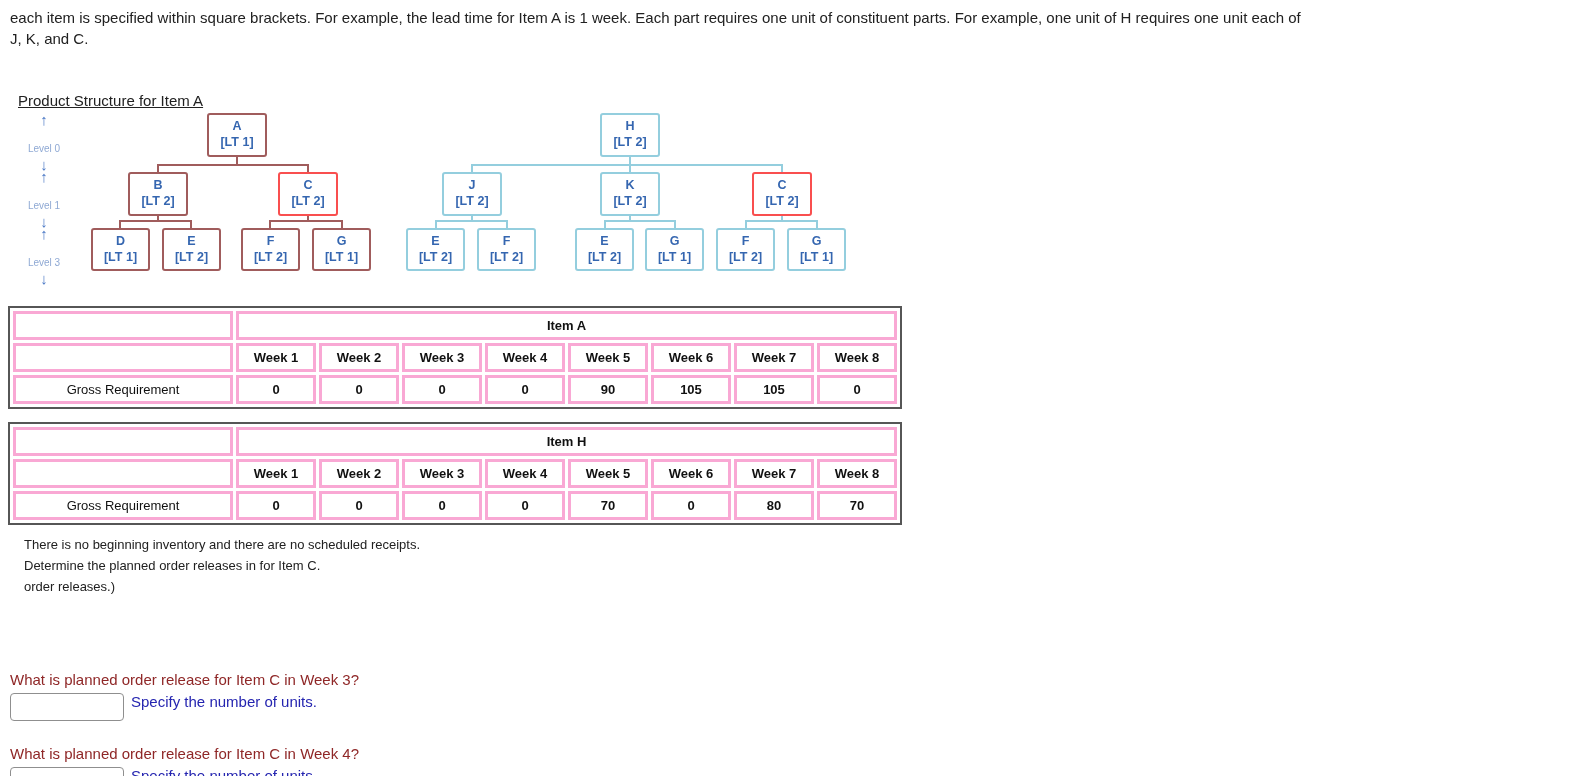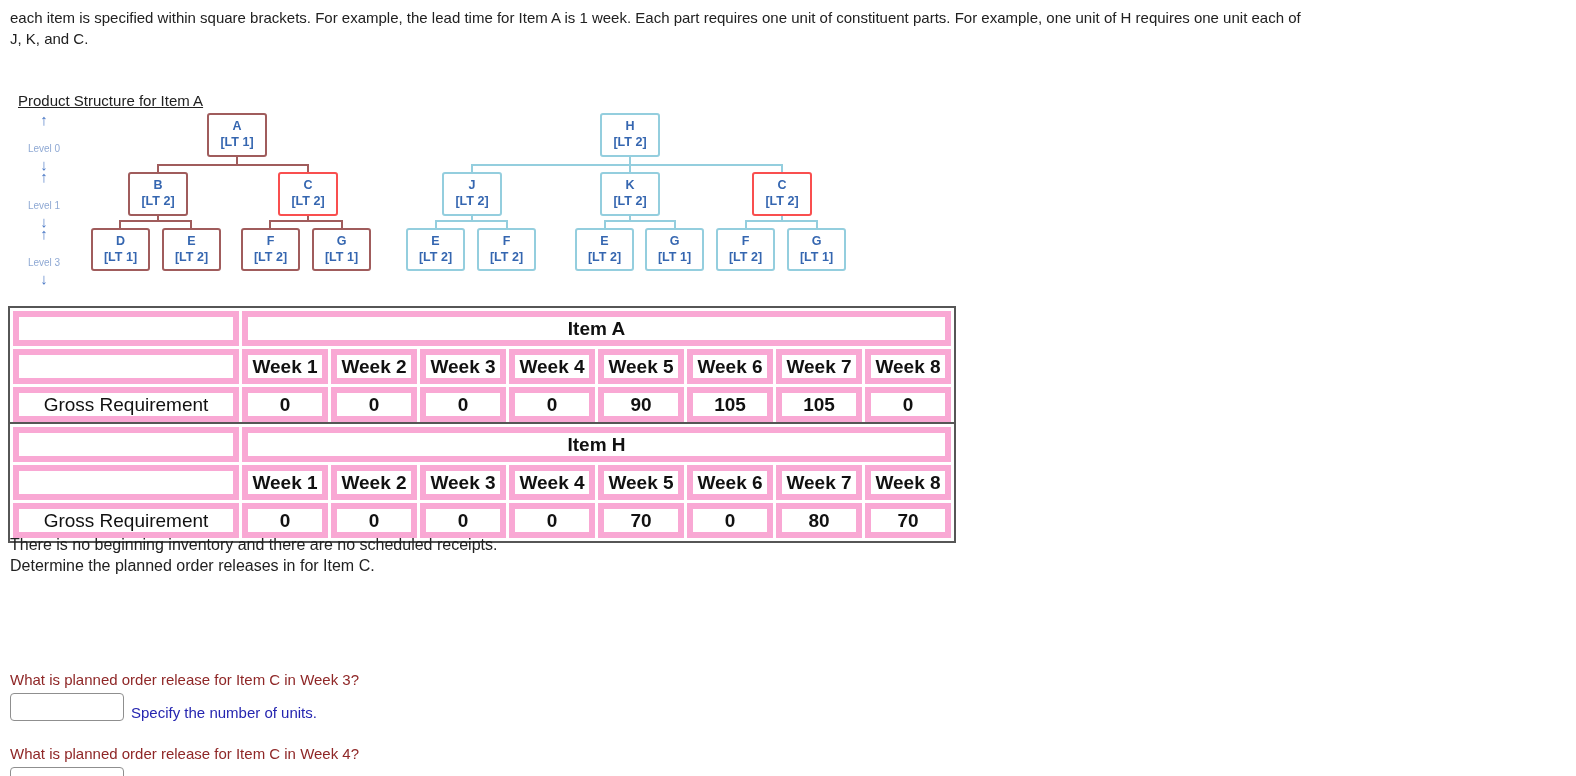--- a/index.html
+++ b/index.html
@@ -22,31 +22,31 @@
   .node.a-tree{border:2px solid #a05c5c;}
   .node.h-tree{border:2px solid #94cede;}
   .node.red{border:2px solid #f94f4f;}
   .ln{position:absolute;}
   .ln.a{background:#a05c5c;}
   .ln.h{background:#94cede;}
 
   
   table.req{position:absolute;left:8px;border-collapse:separate;border-spacing:3px;
             border:2px solid #565656;background:#fff;table-layout:fixed;}
-  table.req td{border:6px solid #f9a8d4;text-align:center;vertical-align:middle;
-               font-size:19px;height:23px;padding:0 2px;color:#111;overflow:hidden;}
+  table.req td{border:3px solid #f9a8d4;text-align:center;vertical-align:middle;
+               font-size:13px;height:23px;padding:0 2px;color:#111;overflow:hidden;}
   td.col-label{width:210px;}
   td.col-week{width:70px;}
   .bold{font-weight:bold;}
 
-  .notes{left:10px;top:534px;font-size:16px;line-height:21px;white-space:nowrap;}
+  .notes{left:24px;top:534px;font-size:13px;line-height:21px;white-space:nowrap;}
 
   .question{left:10px;font-size:15px;}
   .qprompt{color:#8f2727;margin-bottom:5px;white-space:nowrap;margin-top:31px;}
-  .qrow{display:flex;align-items:flex-end;gap:7px;}
+  .qrow{display:flex;align-items:flex-start;gap:7px;}
   input.qinput{width:104px;height:26px;border:1px solid #8f8f8f;border-radius:4px;
                font-size:14px;padding:0 4px;font-family:"Liberation Sans",sans-serif;}
   .qhint{color:#2525b0;white-space:nowrap;}
 </style>
 </head>
 <body>
 
 <div class="abs intro">
   <div>each item is specified within square brackets. For example, the lead time for Item A is 1 week. Each part requires one unit of constituent parts. For example, one unit of H requires one unit each of</div>
   <div>J, K, and C.</div>
@@ -232,20 +232,21 @@
     <td class="col-week bold">0</td>
     <td class="col-week bold">80</td>
     <td class="col-week bold">70</td>
   </tr>
 </tbody>
   </table>
 
 <div class="abs notes">
   <div>There is no beginning inventory and there are no scheduled receipts.</div>
   <div>Determine the planned order releases in for Item C.</div>
+  <div>order releases.)</div>
 </div>
 
 <div class="abs question" style="top:640px;">
   <div class="qprompt">What is planned order release for Item C in Week 3?</div>
   <div class="qrow">
     <input class="qinput" type="text" value="" style="">
     <span class="qhint">Specify the number of units.</span>
   </div>
 </div>
 

